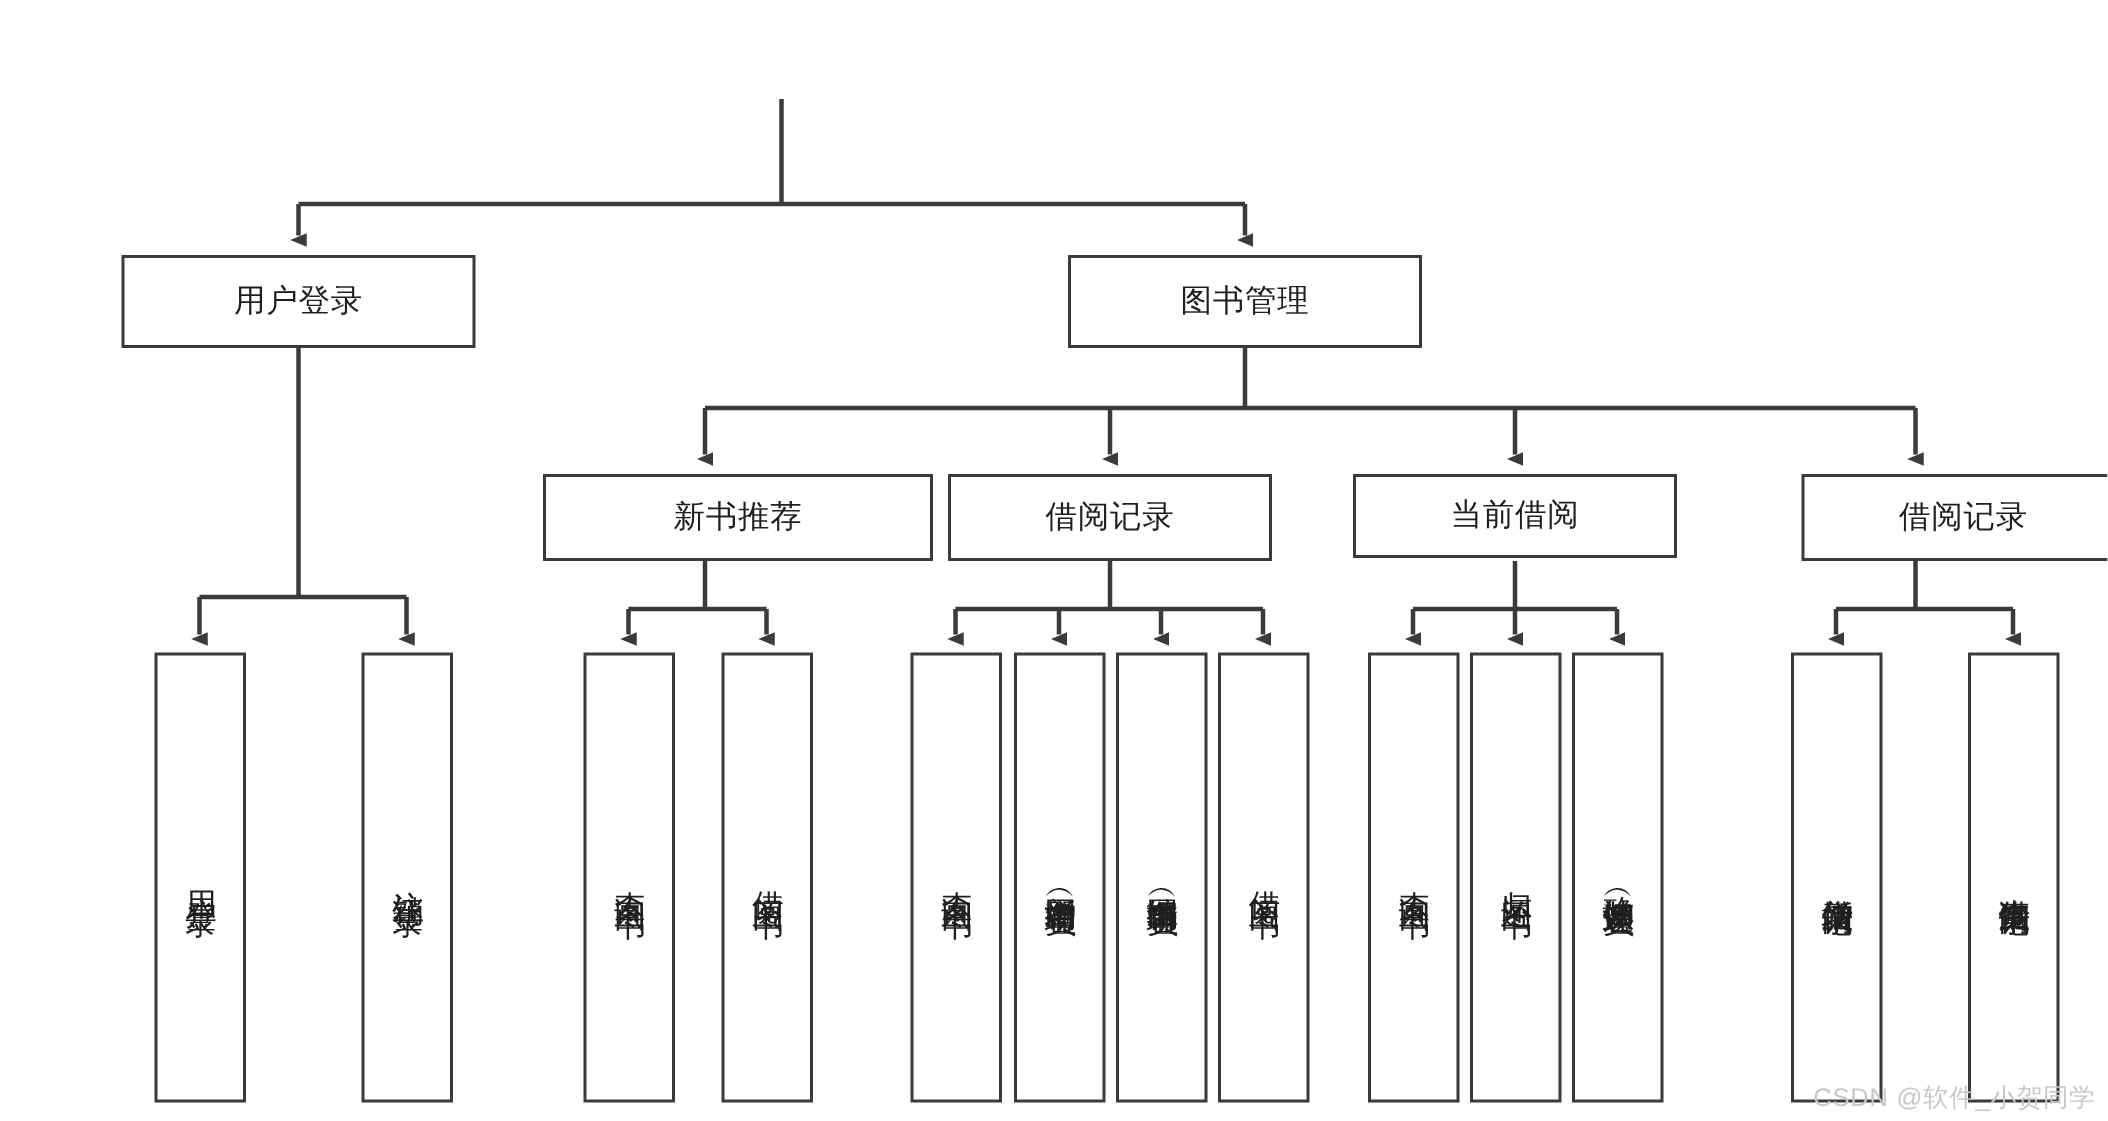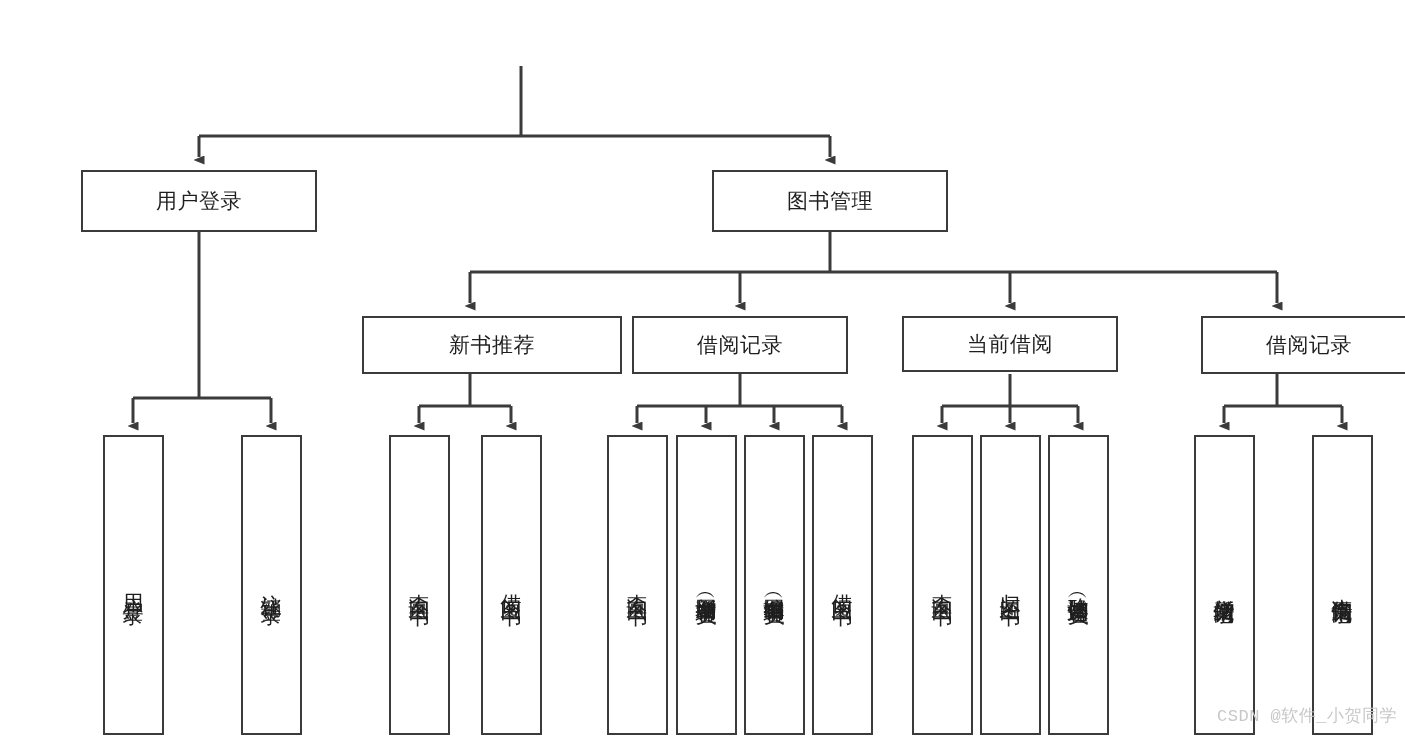--- a/index.html
+++ b/index.html
@@ -56,26 +56,25 @@
     line-height: 1;
     max-height: 280px;
   }
   .node.vertical.tight .node-label {
     letter-spacing: 1px;
     max-height: 290px;
   }
   .watermark {
     position: absolute;
     right: 8px;
-    bottom: 20px;
+    bottom: 4px;
     font-size: 17px;
     color: #c8c8c8;
     white-space: nowrap;
     letter-spacing: 0.5px;
-    font-family: Liberation Mono, monospace;
   }
 </style>
 </head>
 <body>
 
 <div id="canvas">
 
   <svg id="edges" viewBox="0 0 1405 747" width="1405" height="747" xmlns="http://www.w3.org/2000/svg">
     <defs>
       <marker id="arrow" markerWidth="9" markerHeight="11" refX="1.5" refY="5.5" orient="auto" markerUnits="userSpaceOnUse">

